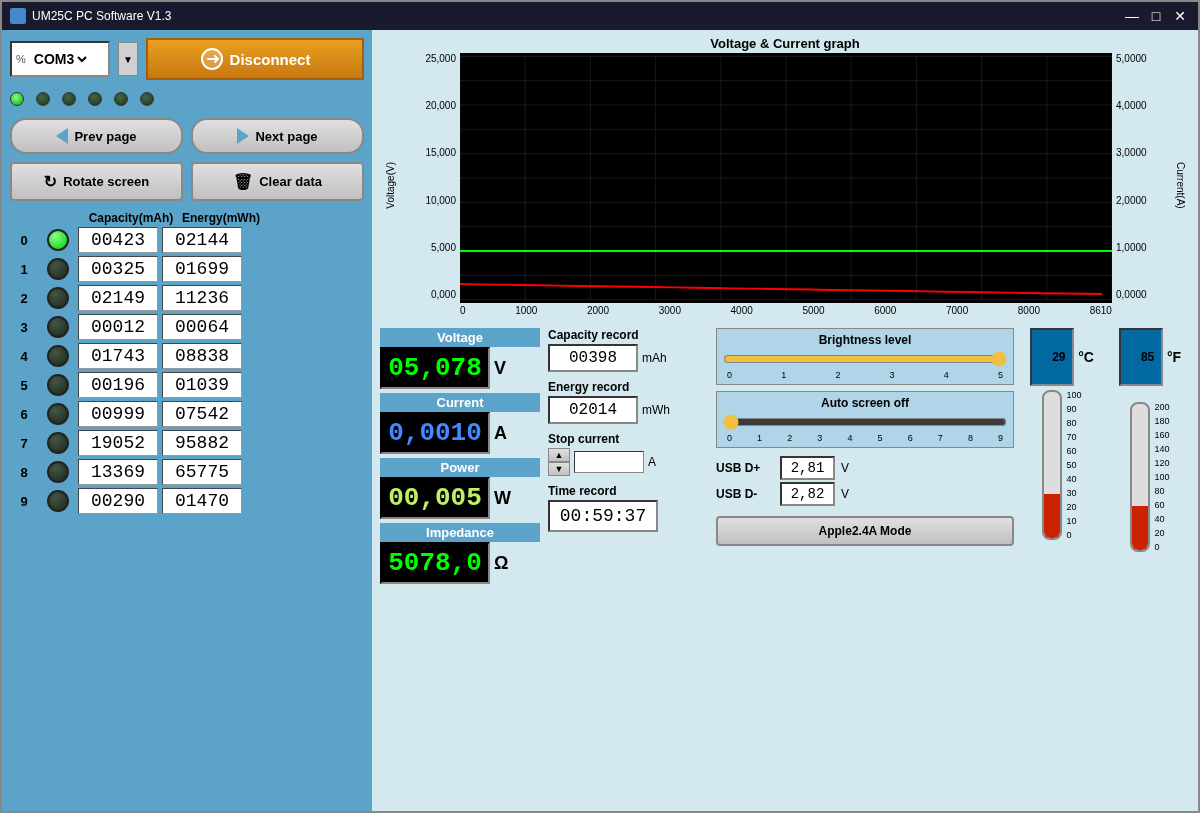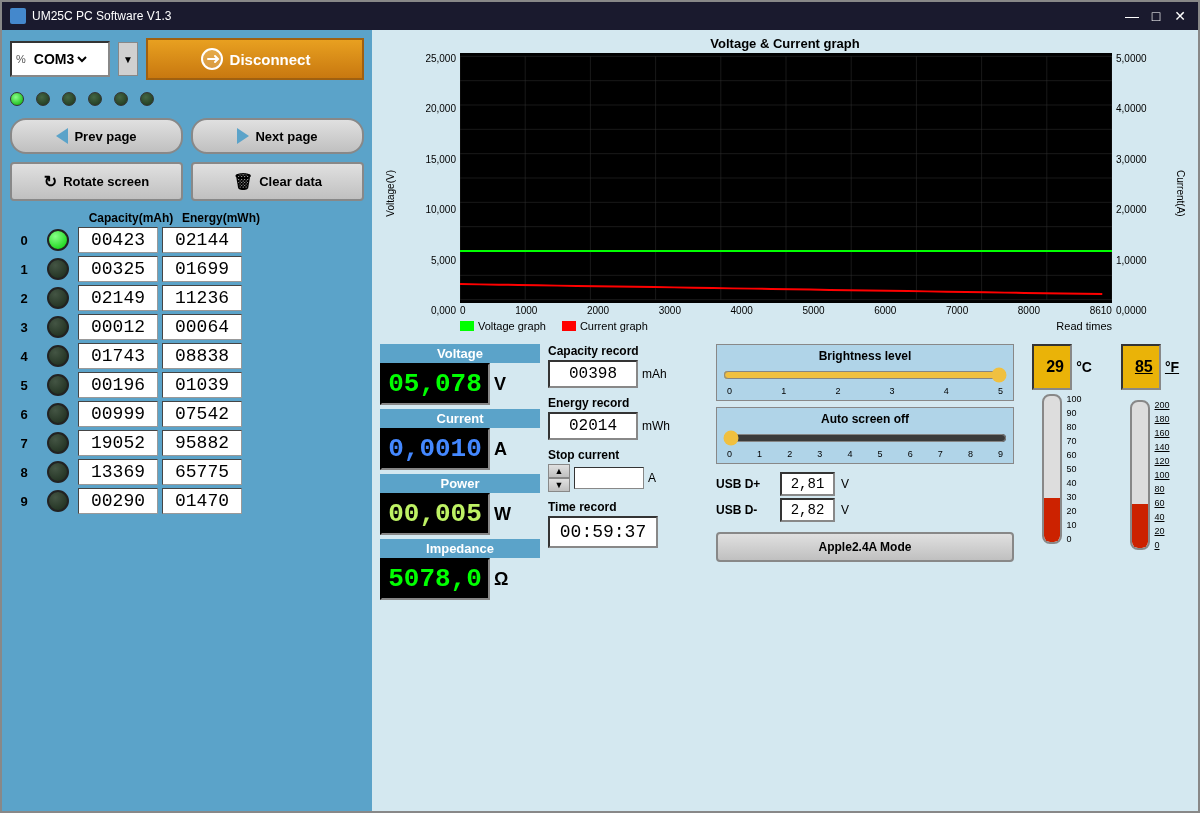--- a/index.html
+++ b/index.html
@@ -531,41 +531,40 @@
     
     .metrics-col4 {
       display: flex;
       flex-direction: column;
       align-items: center;
       gap: 4px;
       width: 80px;
       flex-shrink: 0;
     }
     .temp-value {
-      background: #eab308;
+      background: #0369a1;
       border: 2px inset #888;
-      font-size: 16px;
+      font-size: 12px;
       font-weight: bold;
       width: 40px;
       text-align: center;
-      padding: 12px;
+      padding: 20px;
     }
     .temp-unit {
       font-size: 14px;
       font-weight: bold;
     }
 
     .metrics-col5 {
       display: flex;
       flex-direction: column;
       align-items: center;
-      gap: 10px;
+      gap: 16px;
       width: 80px;
       flex-shrink: 0;
-      text-decoration: underline;
     }
 
     .rotate-icon {
       display: inline-block;
       font-size: 16px;
     }
     .clear-icon {
       display: inline-block;
       font-size: 16px;
     }
@@ -825,33 +824,20 @@
                 <div>1000</div>
                 <div>2000</div>
                 <div>3000</div>
                 <div>4000</div>
                 <div>5000</div>
                 <div>6000</div>
                 <div>7000</div>
                 <div>8000</div>
                 <div>8610</div>
               </div>
-            <div style="display:flex; justify-content:space-between; align-items:center;">
-              <div class="graph-legend" id="graph-legend">
-                  <div class="legend-item">
-                    <div class="legend-color" style="background:#00ff00;"></div>
-                    <span>Voltage graph</span>
-                  </div>
-                  <div class="legend-item">
-                    <div class="legend-color" style="background:#ff0000;"></div>
-                    <span>Current graph</span>
-                  </div>
-                </div>
-              <div style="font-size:11px;">Read times</div>
-            </div>
           </div>
 
           <div class="y-axis-right" id="y-axis-right">
               <div>5,0000</div>
               <div>4,0000</div>
               <div>3,0000</div>
               <div>2,0000</div>
               <div>1,0000</div>
               <div>0,0000</div>
             </div>

